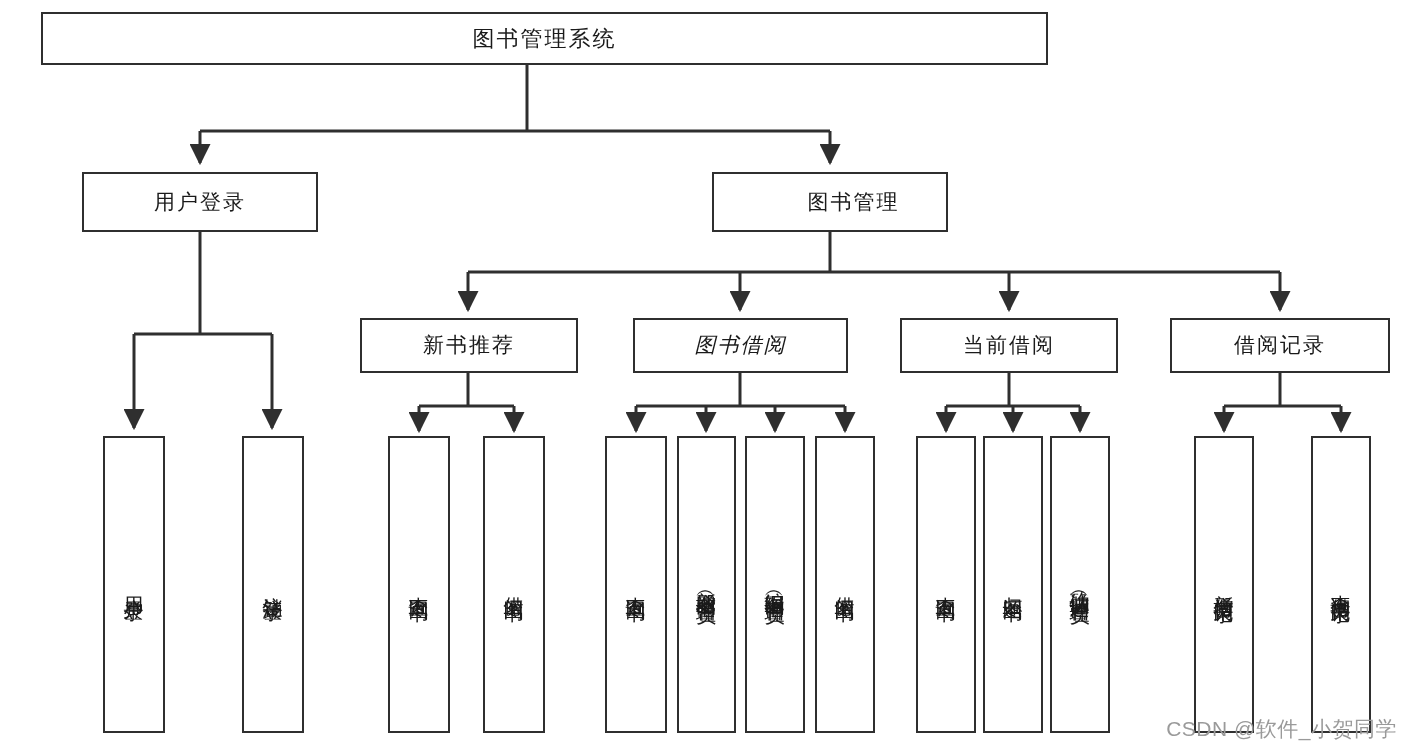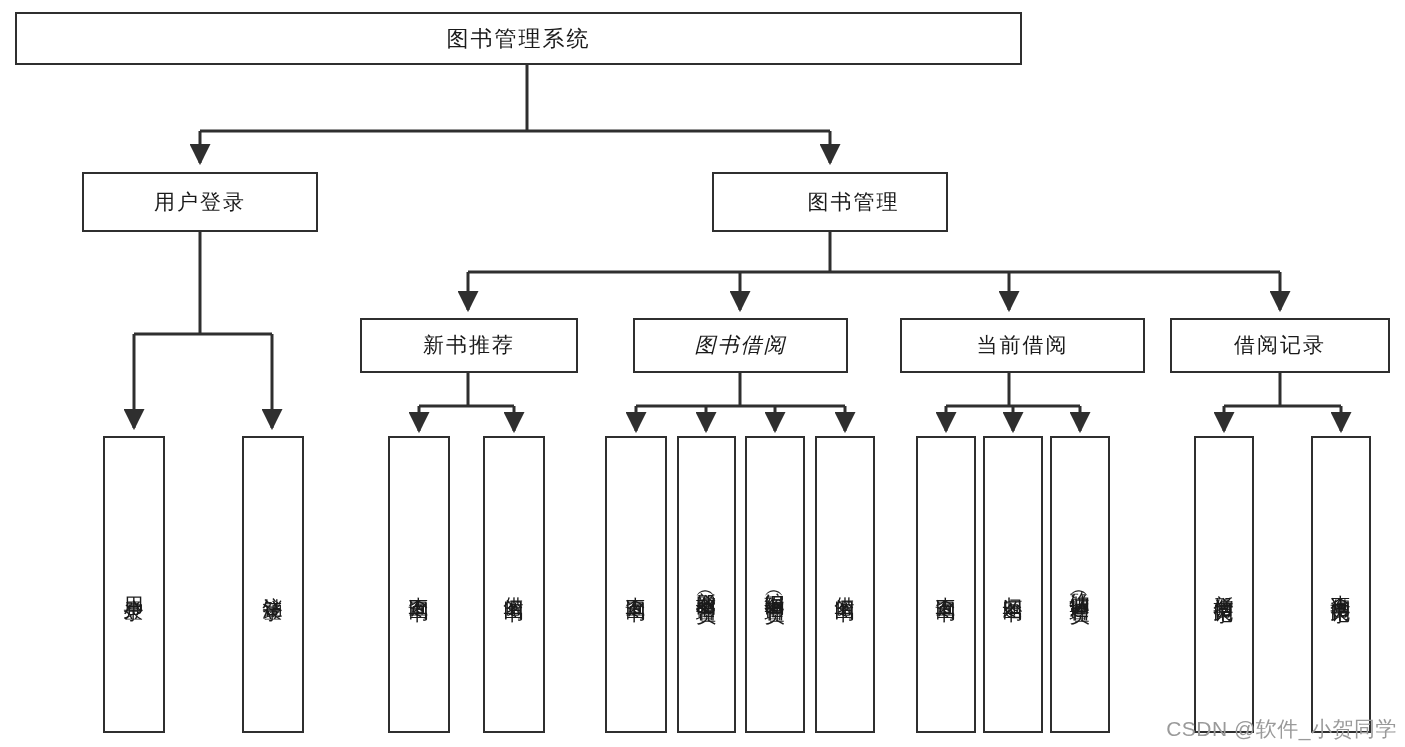--- a/index.html
+++ b/index.html
@@ -28,20 +28,21 @@
     justify-content: center;
     color: #1a1a1a;
     line-height: 1.15;
   }
   .node.horiz {
     font-size: 21px;
     letter-spacing: 1px;
   }
   .node.root {
     font-size: 22px;
+    margin-left: 26px;
   }
   .node.leaf {
     font-size: 20px;
     align-items: center;
     justify-content: center;
     padding: 4px 0;
   }
   .node.leaf .vtext {
     writing-mode: vertical-rl;
     text-orientation: upright;
@@ -137,21 +138,21 @@
   <div class="node horiz" style="left:712px; top:172px; width:236px; height:60px;padding-left:47px;">
     <span class="htext">图书管理</span>
   </div>
 
   <div class="node horiz" style="left:360px; top:318px; width:218px; height:55px;">
     <span class="htext">新书推荐</span>
   </div>
   <div class="node horiz" style="left:633px; top:318px; width:215px; height:55px;font-style:italic;">
     <span class="htext">图书借阅</span>
   </div>
-  <div class="node horiz" style="left:900px; top:318px; width:245px; height:55px;">
+  <div class="node horiz" style="left:900px; top:318px; width:218px; height:55px;">
     <span class="htext">当前借阅</span>
   </div>
   <div class="node horiz" style="left:1170px; top:318px; width:220px; height:55px;">
     <span class="htext">借阅记录</span>
   </div>
 
   <div class="node leaf" style="left:103px; top:436px; width:62px; height:297px;">
     <span class="vtext">用户登录</span>
   </div>
   <div class="node leaf" style="left:242px; top:436px; width:62px; height:297px;">

